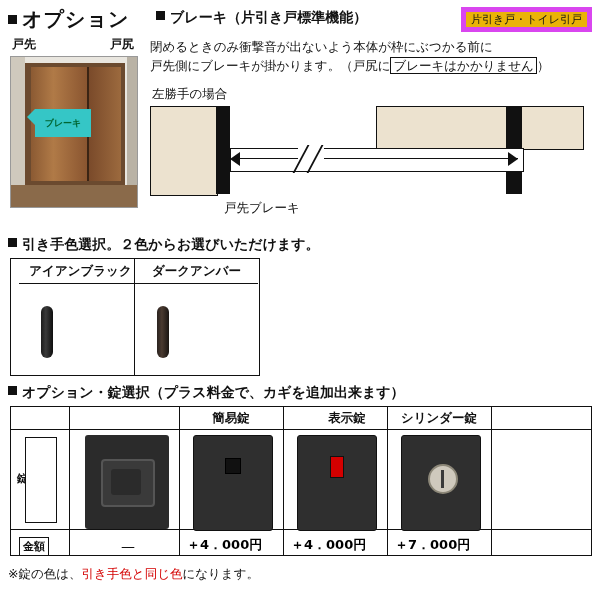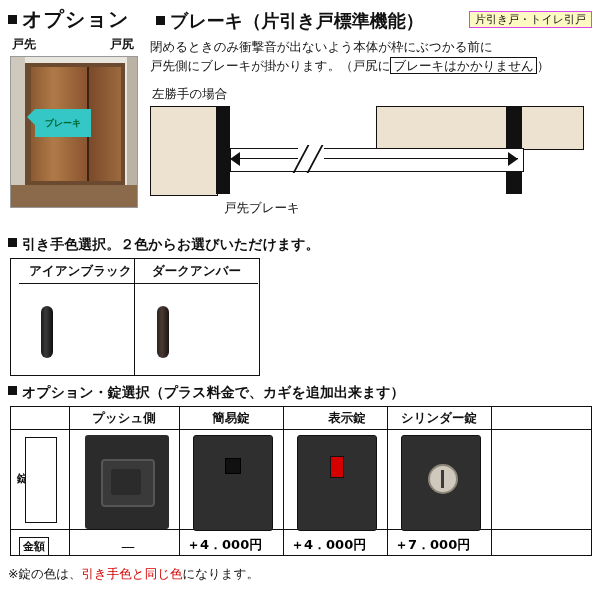--- a/index.html
+++ b/index.html
@@ -9,26 +9,26 @@
     font-family:"DejaVu Sans","Liberation Sans",sans-serif;
     color:#111;
     overflow:hidden;
     position:relative;
   }
   .page{position:relative;width:600px;height:600px;}
 
   
   .sq{display:inline-block;width:9px;height:9px;background:#111;margin-right:5px;vertical-align:2px;}
   .hdr-title{font-weight:bold;font-size:20px;letter-spacing:1px;}
-  .box-label{border:1px solid #d946ef;padding:1px 5px;font-size:11px;background:#fef9c3;}
+  .box-label{border:5px solid #d946ef;padding:1px 5px;font-size:11px;background:#eab308;}
 
   
   .top{position:absolute;left:8px;top:6px;width:584px;height:24px;}
   .top .left{position:absolute;left:0;top:0;}
-  .top .mid{position:absolute;left:148px;top:3px;font-size:18px;font-weight:bold;}
+  .top .mid{position:absolute;left:148px;top:3px;font-size:14px;font-weight:bold;}
   .top .right{position:absolute;right:0;top:2px;}
 
   
   .photo-wrap{position:absolute;left:10px;top:36px;width:128px;height:190px;}
   .photo-labels{position:relative;height:18px;font-size:12px;font-weight:bold;}
   .photo-labels .a{position:absolute;left:2px;top:0;}
   .photo-labels .b{position:absolute;right:4px;top:0;}
   .photo{position:absolute;left:0;top:20px;width:126px;height:150px;border:1px solid #999;
     background:#e9e6df;overflow:hidden;}
   .ph-wallL{position:absolute;left:0;top:0;width:14px;height:150px;background:#cfc9bd;}
@@ -187,21 +187,20 @@
 
     <div class="lt-vline" style="left:58px;"></div>
     <div class="lt-vline" style="left:168px;"></div>
     <div class="lt-vline" style="left:272px;"></div>
     <div class="lt-vline" style="left:376px;"></div>
     <div class="lt-vline" style="left:480px;"></div>
 
     <div class="lt-hline" style="top:22px;"></div>
     <div class="lt-hline" style="top:122px;"></div>
 
-    <div class="lt-h" style="left:58px;width:110px;">プッシュ側</div>
     <div class="lt-h" style="left:168px;width:104px;">簡易錠</div>
     <div class="lt-h" style="left:272px;width:104px;padding-left:12px;">表示錠</div>
     <div class="lt-h" style="left:376px;width:104px;font-family:Liberation Serif, serif;">シリンダー錠</div>
 
     <div class="cell-label" style="left:6px;top:64px;">錠種類</div>
     <div class="cell-label" style="left:8px;top:130px;border:1px solid #111;padding:1px 3px;">金額</div>
 
     <div class="plate" style="left:14px;top:30px;width:30px;height:84px;background:#ffffff;"></div>
 
     <div class="push-plate">

